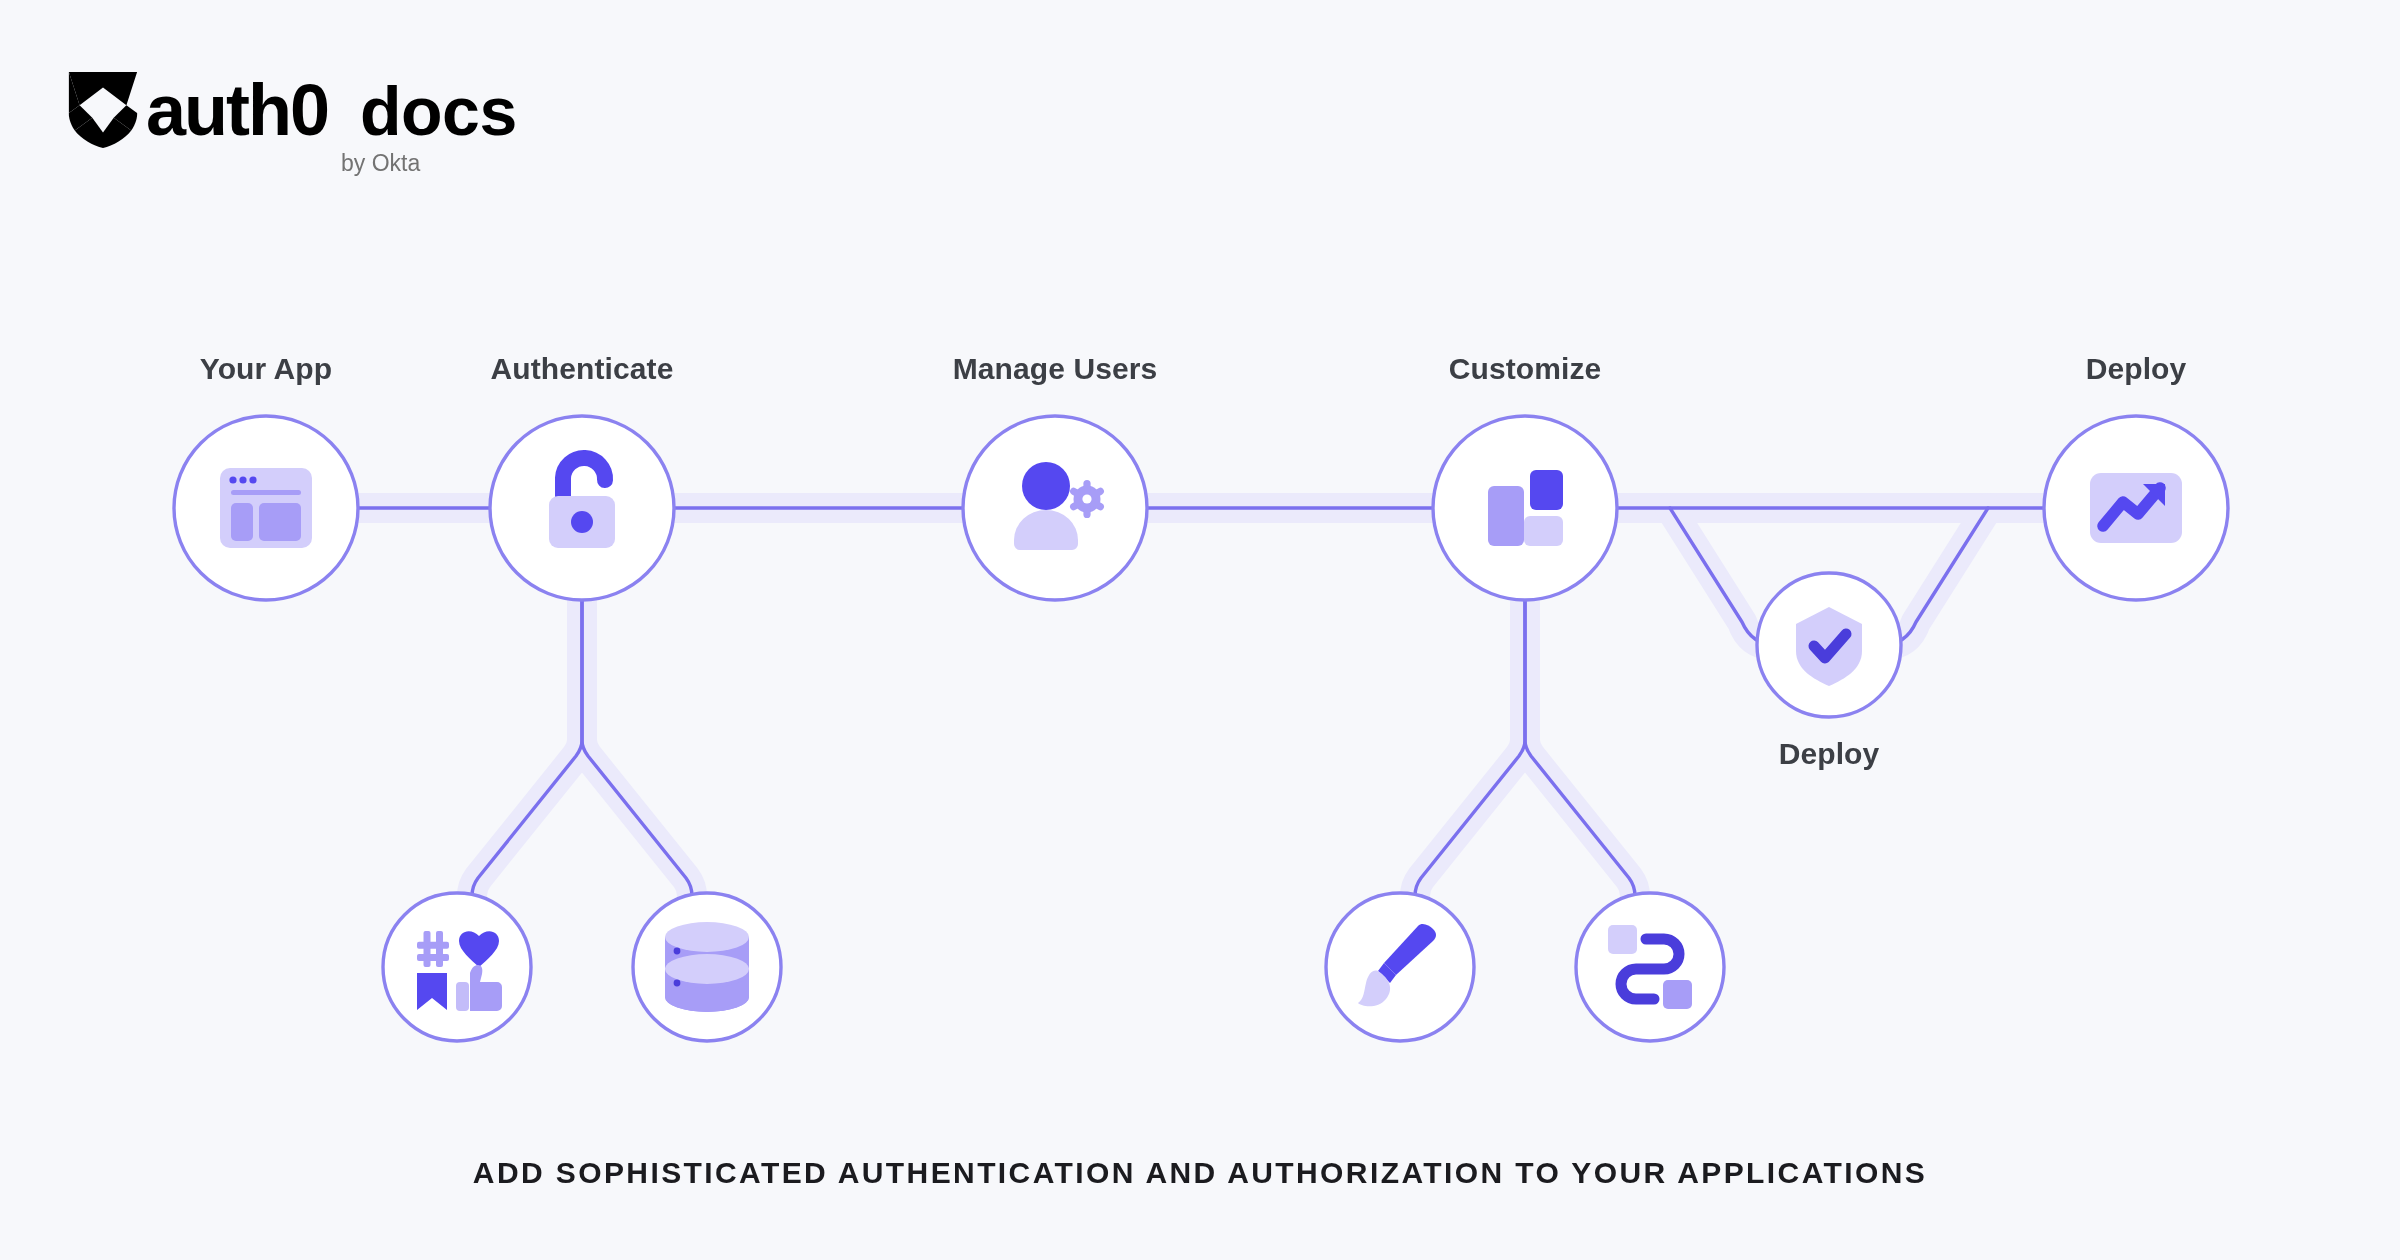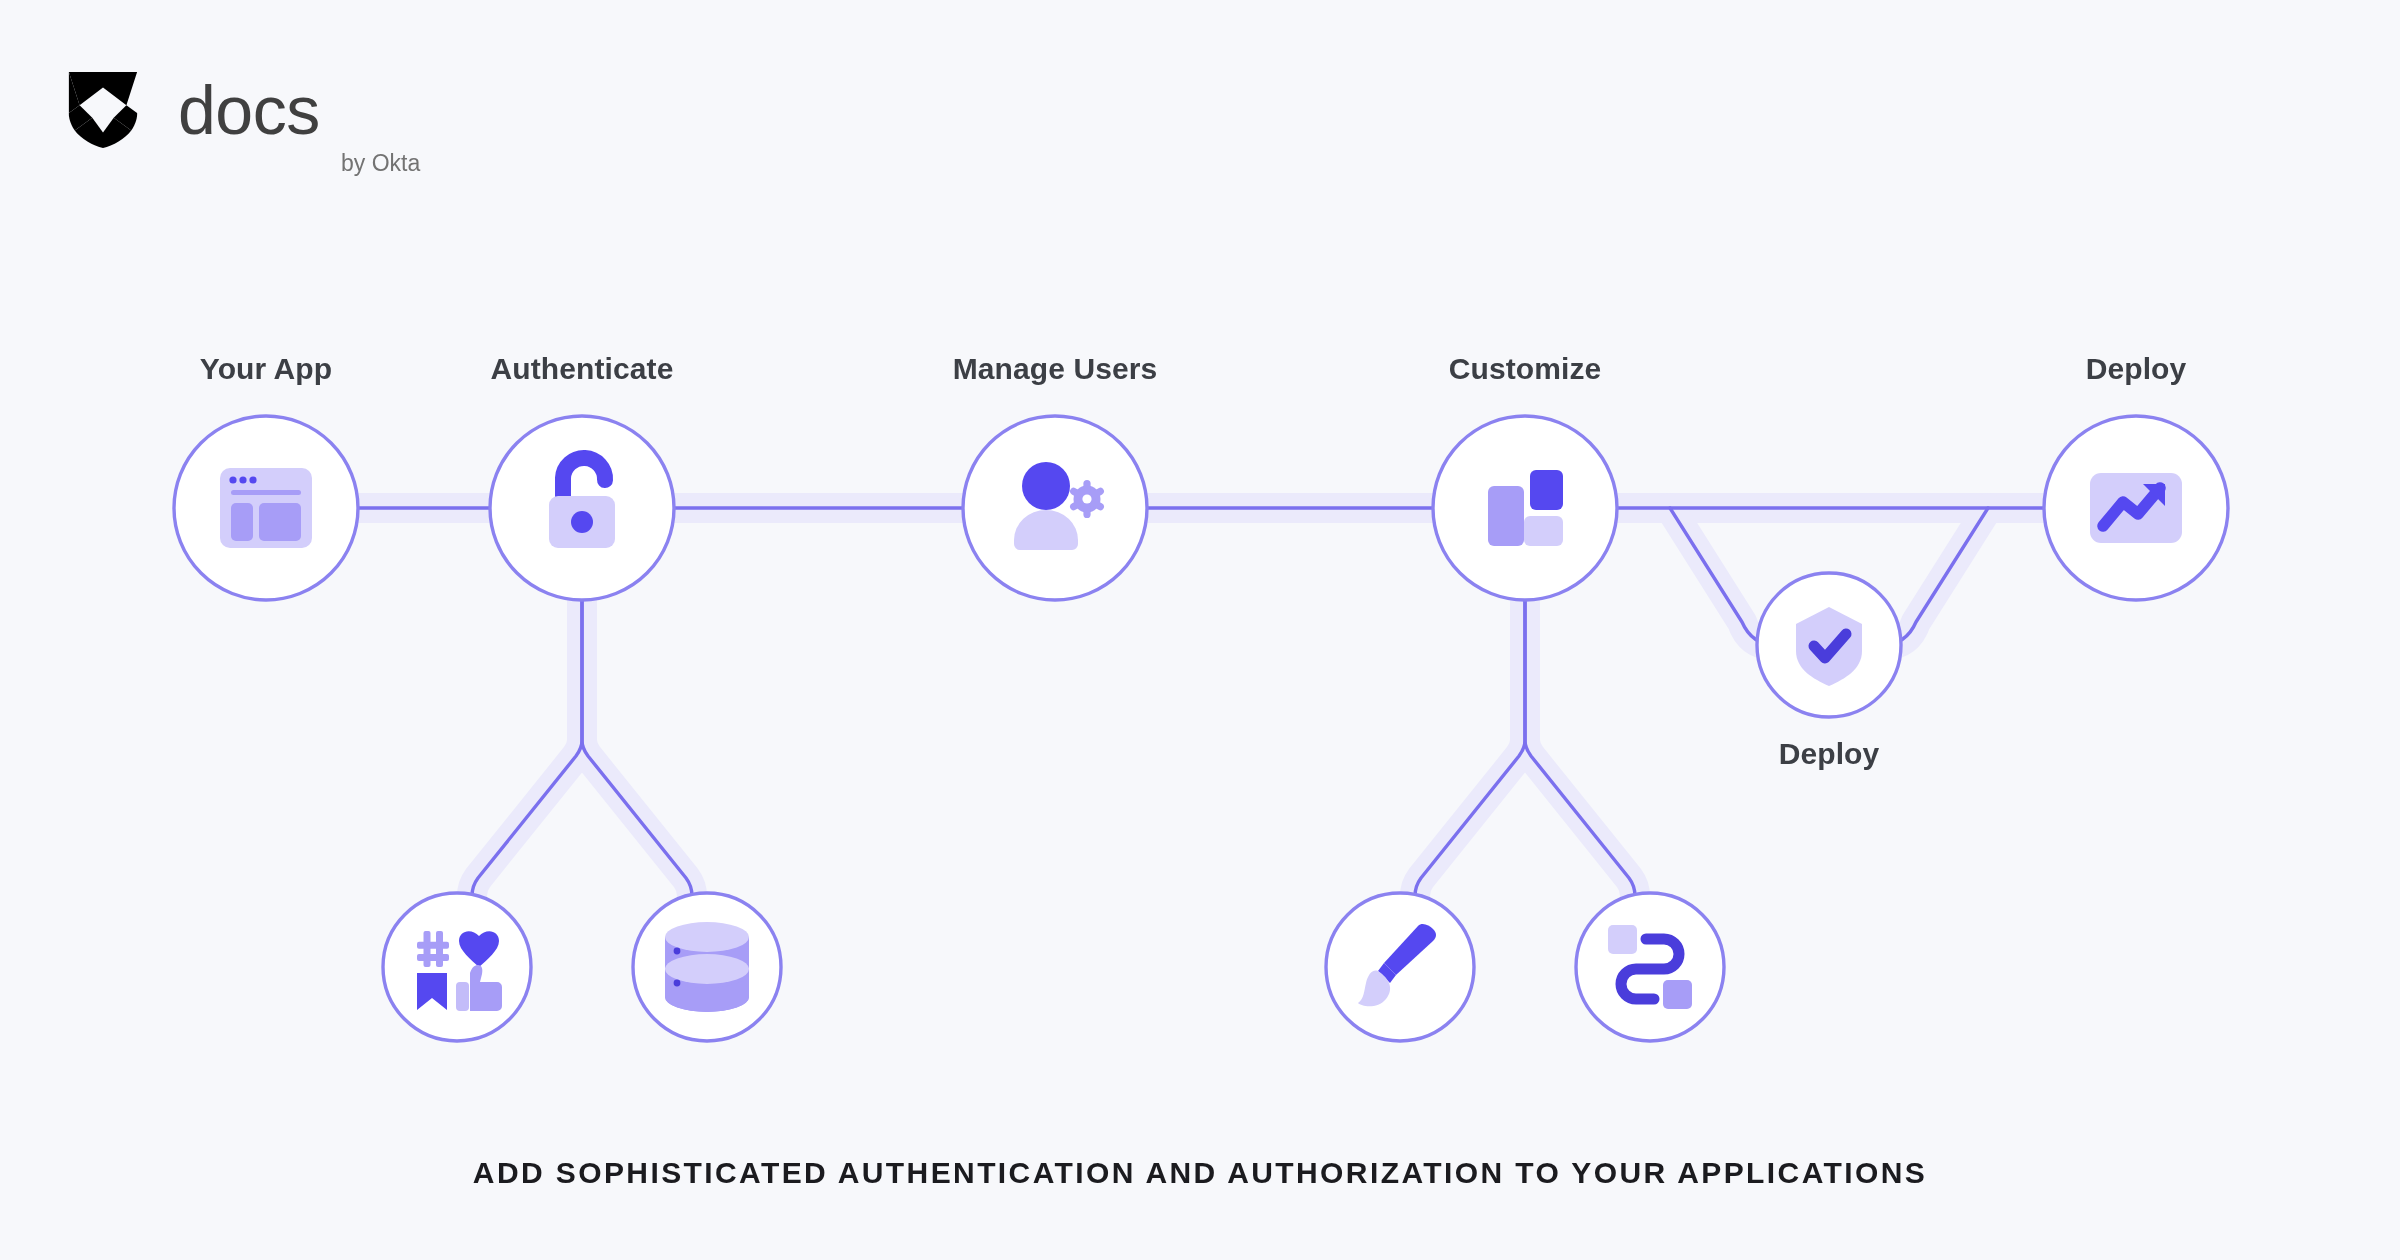--- a/index.html
+++ b/index.html
@@ -41,23 +41,23 @@
   }
   .brand-auth0 {
     font-size: 72px;
     font-weight: 700;
     letter-spacing: -2px;
     color: #000000;
     line-height: 76px;
   }
   .brand-docs {
     font-size: 68px;
-    font-weight: 400;
+    font-weight: 700;
     letter-spacing: -0.5px;
-    color: #404040;
+    color: #000000;
     line-height: 76px;
     margin-left: 32px;
     text-align: center;
   }
   .brand-byline {
     position: absolute;
     left: 195px;
     top: 78px;
     font-size: 23px;
     font-weight: 400;
@@ -113,20 +113,21 @@
   <svg class="brand-logo" viewBox="0 0 70 78" aria-hidden="true">
     <path d="M35 0 L70 0 L59 34 L35 16 L11 34 L0 0 Z" fill="#000"></path>
     <path d="M0 0 L11 34 L0 42 A0 0 0 0 0 0 42 Z" fill="#000"></path>
     <path d="M11 34 L0 42 C0 42 -1 50 6 60 L24 47 Z" fill="#000"></path>
     <path d="M59 34 L70 42 C70 42 71 50 64 60 L46 47 Z" fill="#000"></path>
     <path d="M24 47 L6 60 C12 68 25 76 35 78 L35 62 Z" fill="#000"></path>
     <path d="M46 47 L64 60 C58 68 45 76 35 78 L35 62 Z" fill="#000"></path>
   </svg>
   <div class="brand-text">
     <div class="brand-wordmark">
+      <span class="brand-auth0">auth0</span>
       <span class="brand-docs">docs</span>
     </div>
     <span class="brand-byline">by Okta</span>
   </div>
 </div>
 
 <div class="stage">
 
   <svg class="stage-svg" viewBox="0 0 2400 1260">
     <defs>

